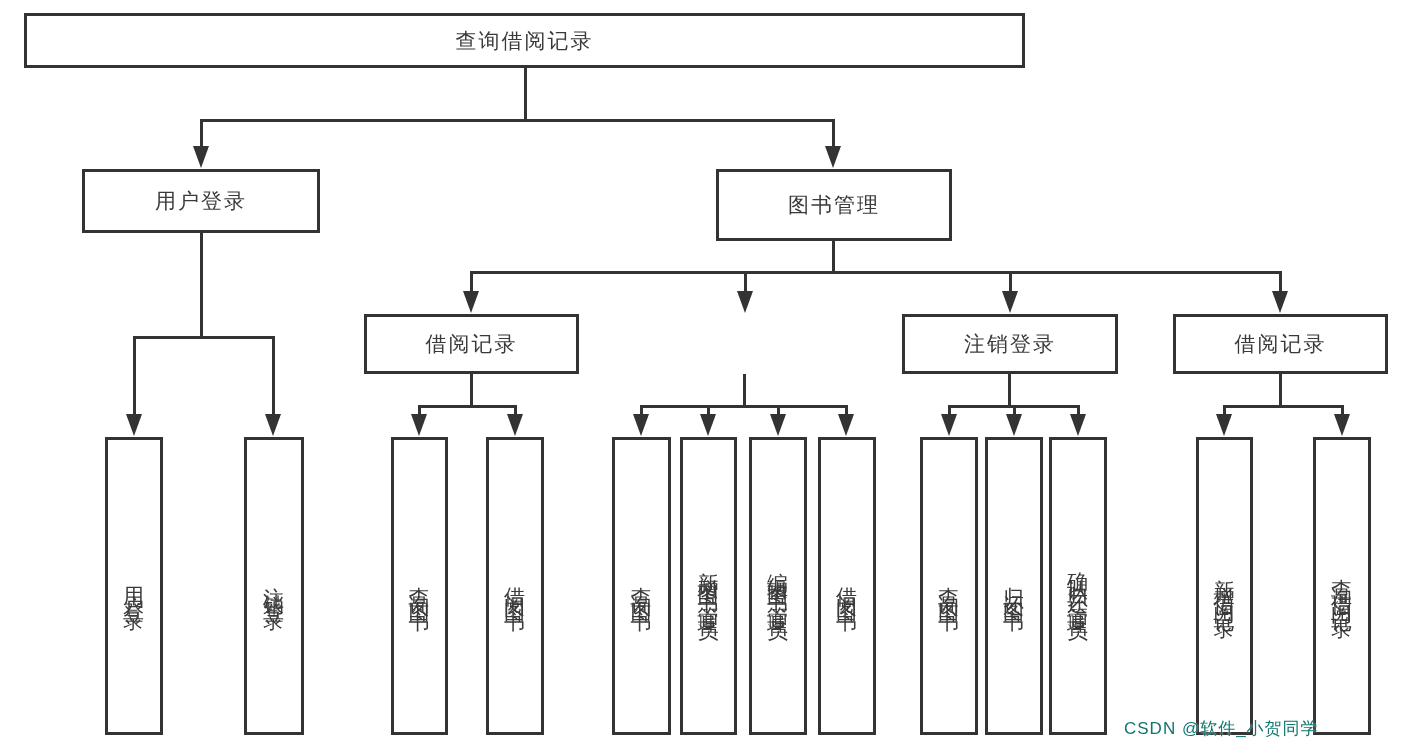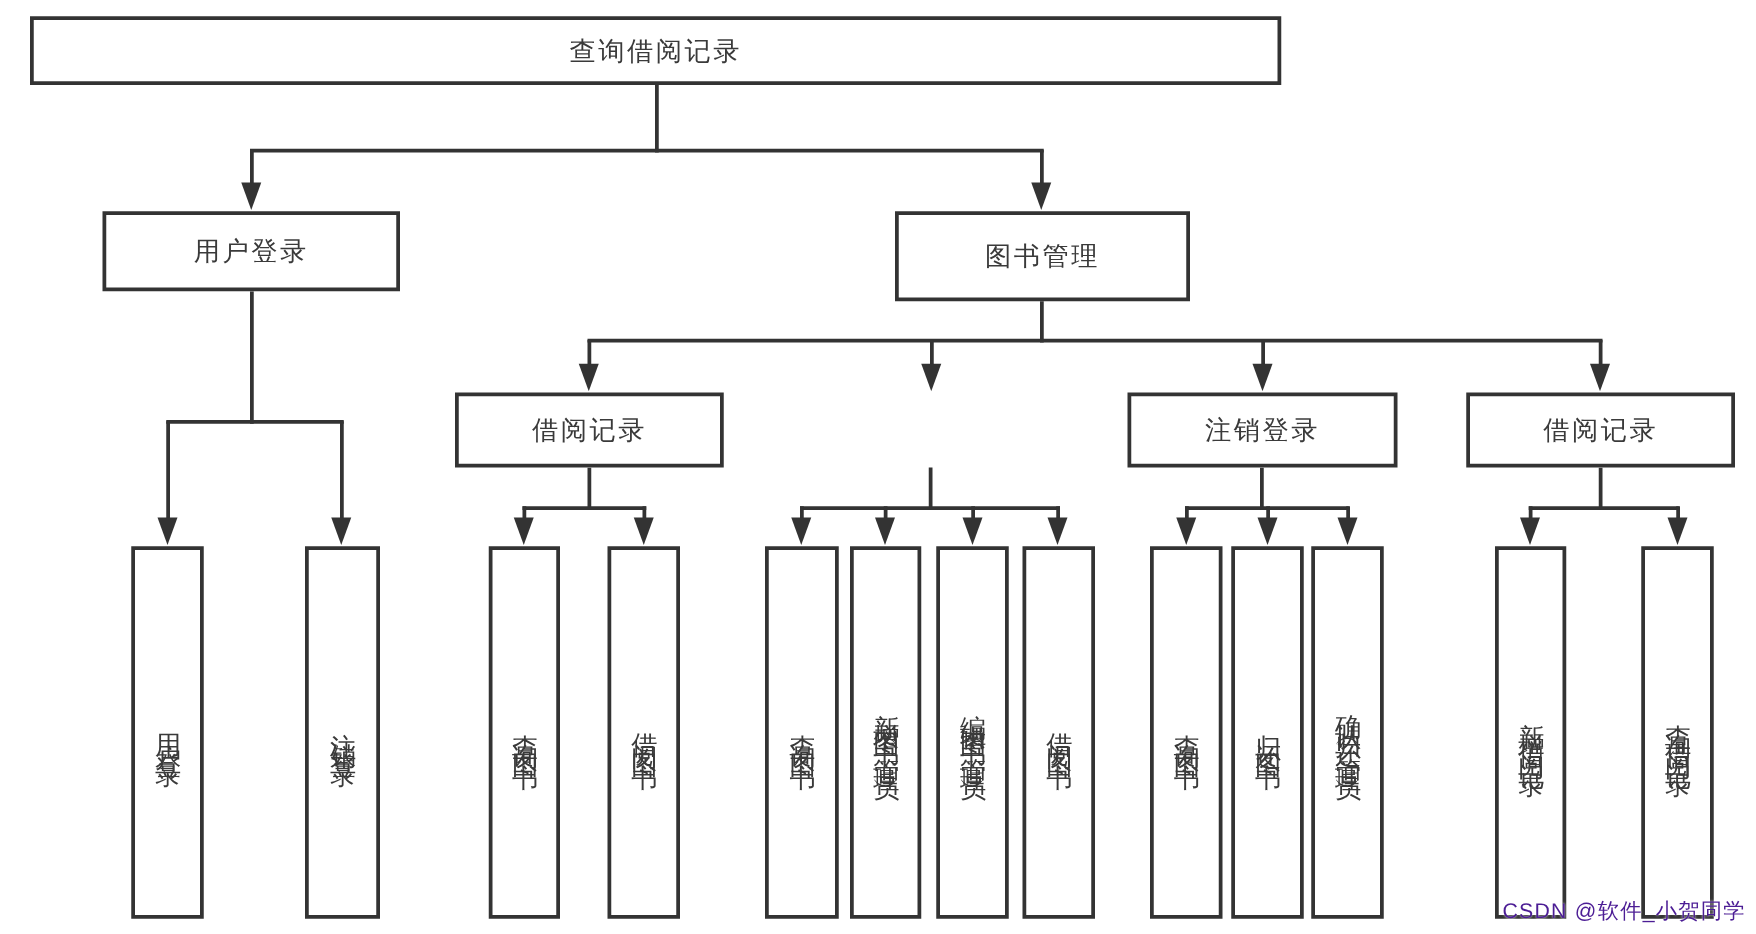--- a/index.html
+++ b/index.html
@@ -14,22 +14,22 @@
   .hlabel{font-size:21px;letter-spacing:2px;font-weight:500;white-space:nowrap;}
   .vlabel{writing-mode:vertical-rl;font-size:21px;letter-spacing:8px;font-weight:500;line-height:1;}
   .vline{position:absolute;width:3px;background:#333333;z-index:1;}
   .hline{position:absolute;height:3px;background:#333333;z-index:1;}
   .arrow{position:absolute;width:3px;background:#333333;z-index:1;}
   .arrow::after{
     content:"";position:absolute;left:-7px;bottom:-21px;width:0;height:0;
     border-left:8px solid transparent;border-right:8px solid transparent;border-top:22px solid #333333;
   }
   .watermark{
-    position:absolute;left:1202px;top:717px;font-size:17px;letter-spacing:1px;
-    color:#4c1d95;white-space:nowrap;z-index:5;text-shadow:0 0 2px #ffffff;text-align:right;
+    position:absolute;left:1124px;top:717px;font-size:17px;letter-spacing:1px;
+    color:#0f766e;white-space:nowrap;z-index:5;text-shadow:0 0 2px #ffffff;text-align:right;
   }
 </style>
 </head>
 <body>
 
 <div class="canvas">
 
   <div class="box" style="left:24px;top:13px;width:1001px;height:55px;">
     <span class="hlabel">查询借阅记录</span>
   </div>

